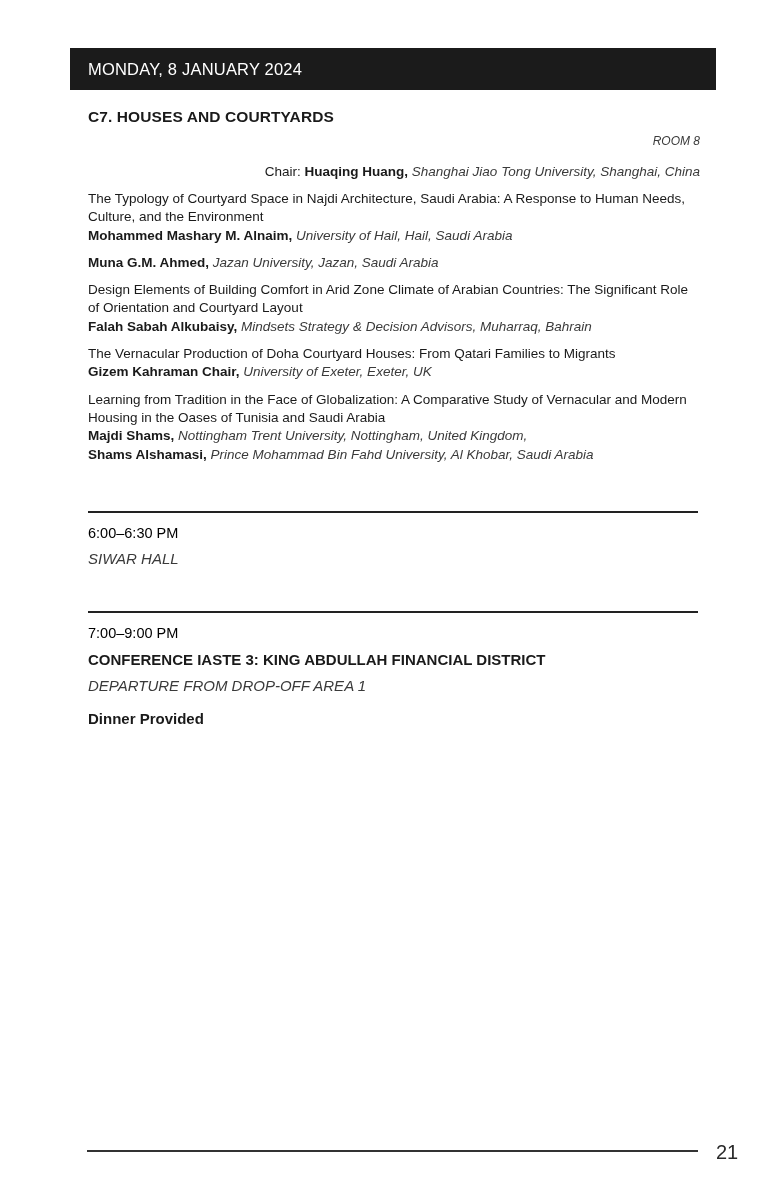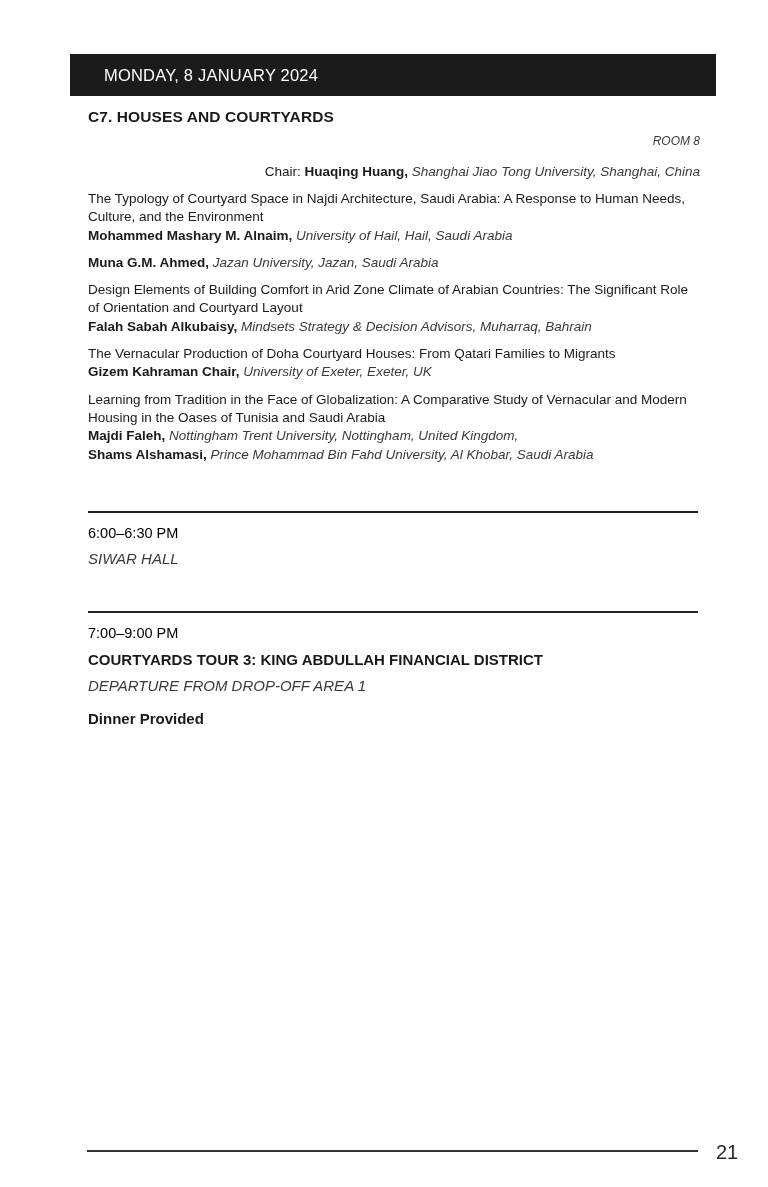--- a/index.html
+++ b/index.html
@@ -2,24 +2,24 @@
 <html><head>
 <meta charset="utf-8">
 <style>
   html, body { margin: 0; padding: 0; background: #ffffff; }
   body {
     width: 768px; height: 1187px; position: relative; overflow: hidden;
     font-family: "DejaVu Sans", "Liberation Sans", sans-serif;
     color: #1a1a1a;
   }
   .header-bar {
-    position: absolute; left: 70px; top: 54px; width: 646px; height: 42px;
+    position: absolute; left: 70px; top: 48px; width: 646px; height: 42px;
     background: #1b1b1b; color: #ffffff;
     font-family: "Liberation Sans", sans-serif; font-size: 16.5px;
-    letter-spacing: 0.2px; line-height: 42px; padding-left: 34px; box-sizing: border-box;
+    letter-spacing: 0.2px; line-height: 42px; padding-left: 18px; box-sizing: border-box;
   }
   .content { position: absolute; left: 88px; top: 106px; width: 612px; }
   .session-title {
     font-family: "Liberation Sans", sans-serif; font-weight: bold; font-size: 15.5px;
     margin: 0; line-height: 22px; letter-spacing: 0.1px;
   }
   .room {
     font-family: "Liberation Sans", sans-serif; font-style: italic; font-size: 12px;
     color: #3a3a3a; margin: 2px 0 0 8px; line-height: 22px; text-align: right;
   }
@@ -91,40 +91,40 @@
     <span class="paper-title">The Vernacular Production of Doha Courtyard Houses: From Qatari Families to Migrants</span>
     <span class="author-line">
       <span class="bold">Gizem Kahraman Chair,</span>
       <span class="ital">University of Exeter, Exeter, UK</span>
     </span>
   </div>
 
   <div class="paper">
     <span class="paper-title">Learning from Tradition in the Face of Globalization: A Comparative Study of Vernacular and Modern Housing in the Oases of Tunisia and Saudi Arabia</span>
     <span class="author-line">
-      <span class="bold">Majdi Faleh,</span>
+      <span class="bold">Majdi Shams,</span>
       <span class="ital">Nottingham Trent University, Nottingham, United Kingdom,</span>
     </span>
     <span class="author-line">
       <span class="bold">Shams Alshamasi,</span>
       <span class="ital">Prince Mohammad Bin Fahd University, Al Khobar, Saudi Arabia</span>
     </span>
   </div>
 </div>
 
 <div class="rule" style="top:511px;"></div>
 
 <div class="event" style="top:523px;">
   <div class="time">6:00–6:30 PM</div>
   <div class="venue">SIWAR HALL</div>
 </div>
 
 <div class="rule" style="top:611px;"></div>
 
 <div class="event" style="top:623px;">
   <div class="time">7:00–9:00 PM</div>
-  <div class="event-title">COURTYARDS TOUR 3: KING ABDULLAH FINANCIAL DISTRICT</div>
+  <div class="event-title">CONFERENCE IASTE 3: KING ABDULLAH FINANCIAL DISTRICT</div>
   <div class="venue">DEPARTURE FROM DROP-OFF AREA 1</div>
   <div class="note">Dinner Provided</div>
 </div>
 
 <div class="footer-rule"></div>
 <div class="page-num">21</div>
 
 </body></html>

